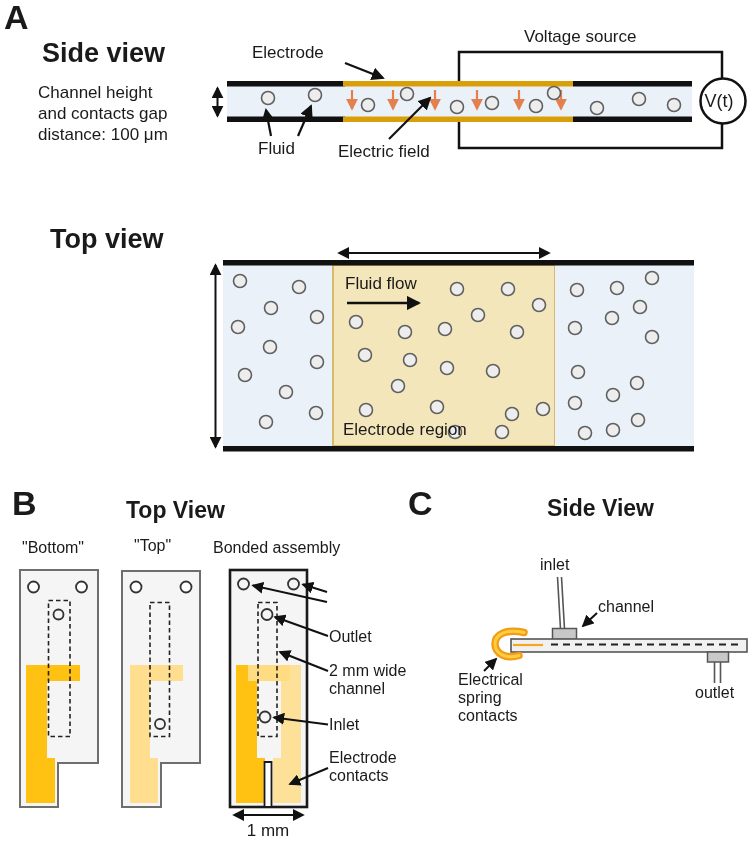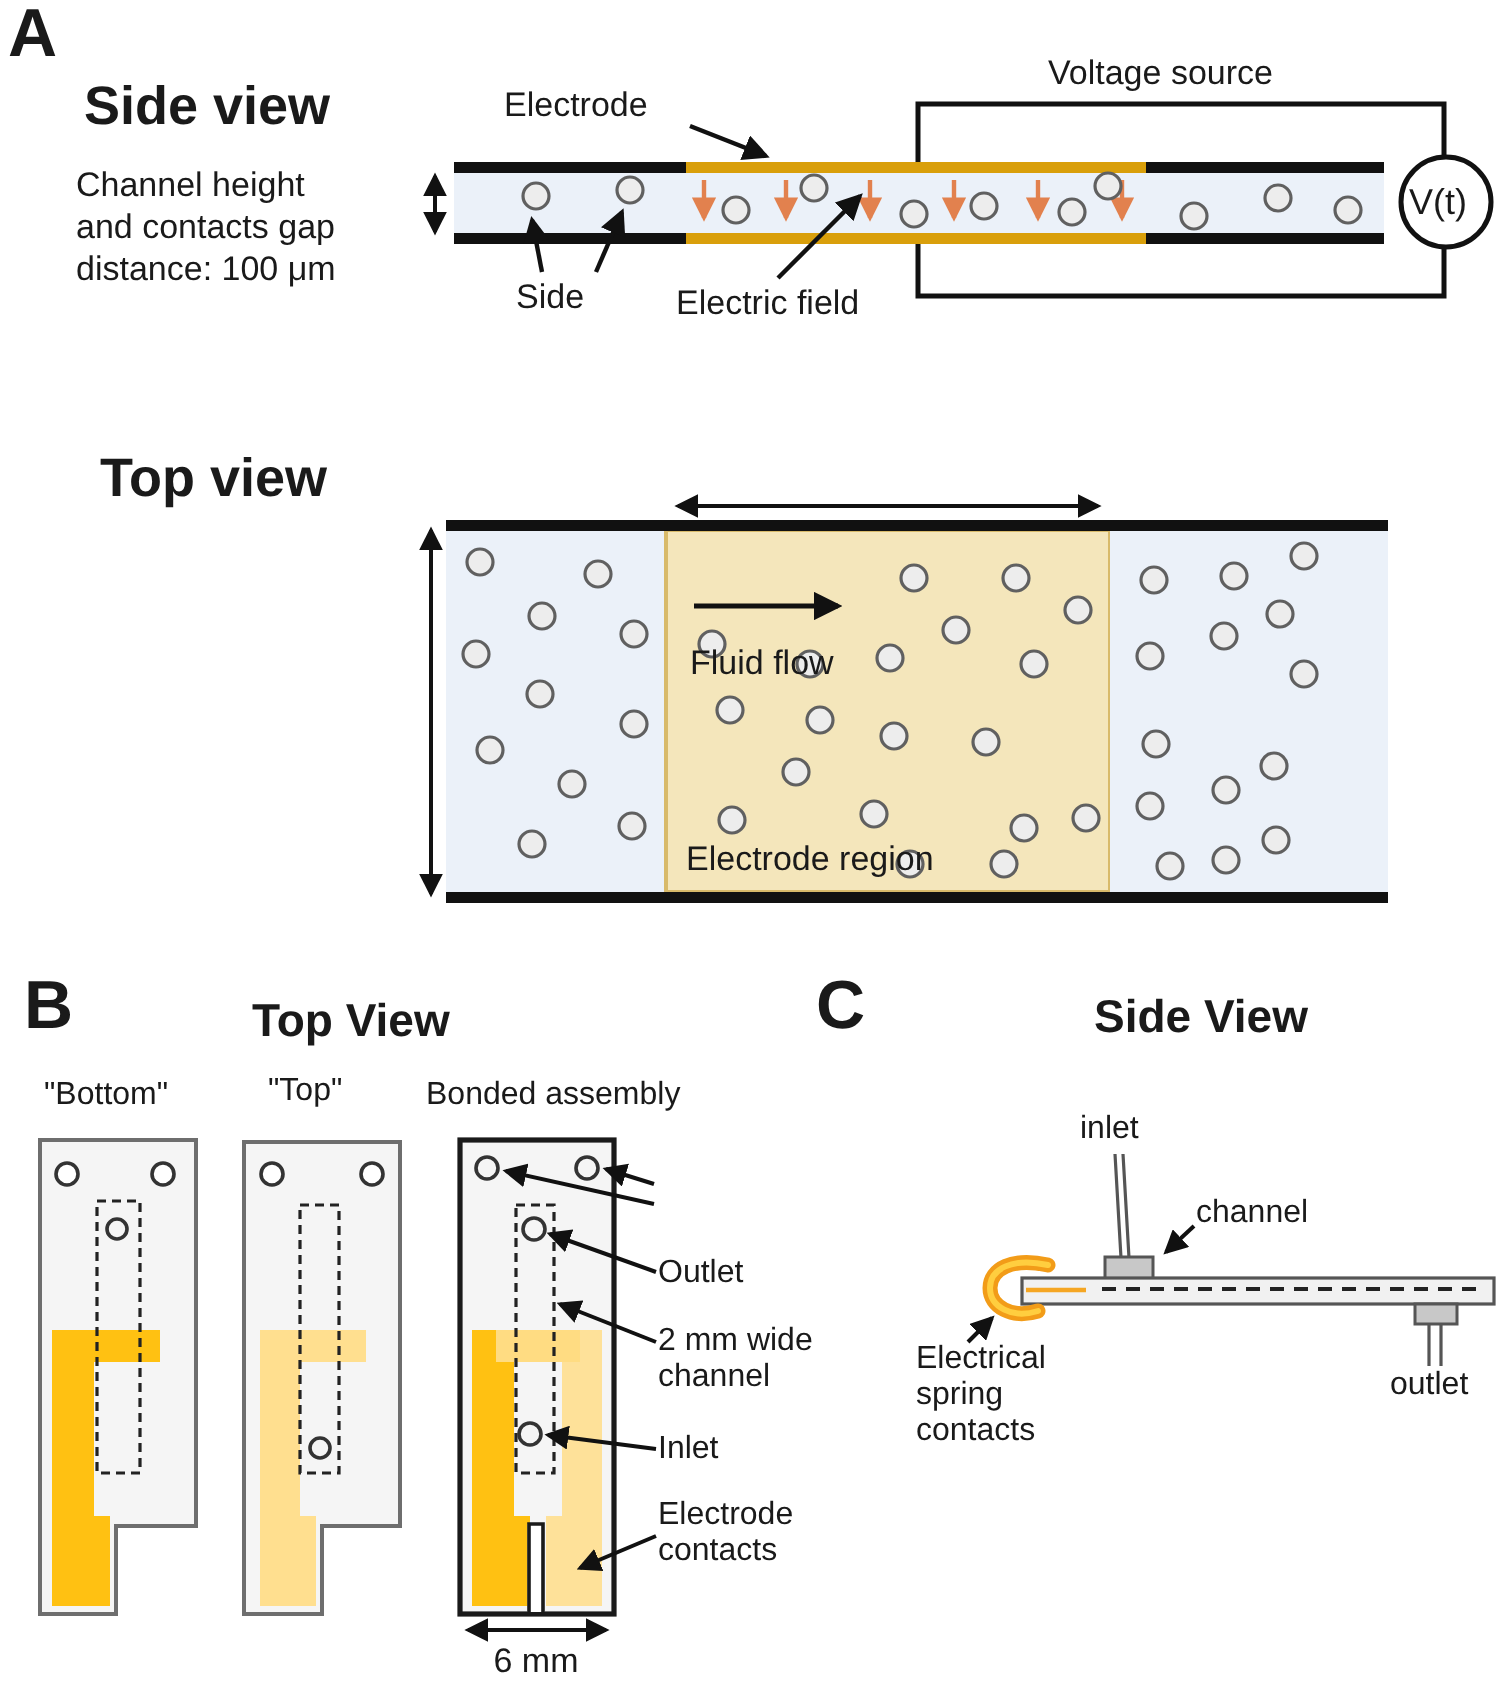--- a/index.html
+++ b/index.html
@@ -195,45 +195,45 @@
 
 <div class="panel-letter" style="left:4px;top:0px;">A</div>
 <div class="h-big" style="left:42px;top:38px;">Side view</div>
 <div class="lbl" style="left:38px;top:82px;">
   <span>Channel height</span><br>
   <span>and contacts gap</span><br>
   <span>distance: 100 μm</span>
 </div>
 <div class="lbl" style="left:252px;top:42px;">Electrode</div>
 <div class="lbl" style="left:524px;top:26px;">Voltage source</div>
-<div class="lbl" style="left:258px;top:138px;">Side</div>
+<div class="lbl" style="left:258px;top:138px;">Fluid</div>
 <div class="lbl" style="left:338px;top:141px;">Electric field</div>
 <div class="lbl ctr" style="left:701px;top:91px;width:36px;font-size:18px;">V(t)</div>
 
 <div class="h-big" style="left:50px;top:224px;">Top view</div>
-<div class="lbl" style="left:345px;top:273px;margin-top:48px;">Fluid flow</div>
+<div class="lbl" style="left:345px;top:273px;">Fluid flow</div>
 <div class="lbl" style="left:343px;top:419px;">Electrode region</div>
 
 <div class="panel-letter" style="left:12px;top:486px;">B</div>
 <div class="h-med" style="left:126px;top:497px;">Top View</div>
 <div class="lbl-sm" style="left:22px;top:539px;">"Bottom"</div>
 <div class="lbl-sm" style="left:134px;top:537px;">"Top"</div>
 <div class="lbl-sm" style="left:213px;top:539px;">Bonded assembly</div>
 
 <div class="lbl-sm" style="left:329px;top:628px;">Outlet</div>
 <div class="lbl-sm" style="left:329px;top:662px;">
   <span>2 mm wide</span><br>
   <span>channel</span>
 </div>
 <div class="lbl-sm" style="left:329px;top:716px;">Inlet</div>
 <div class="lbl-sm" style="left:329px;top:749px;">
   <span>Electrode</span><br>
   <span>contacts</span>
 </div>
-<div class="lbl ctr" style="left:238px;top:820px;width:60px;">6 mm</div>
+<div class="lbl ctr" style="left:238px;top:820px;width:60px;">1 mm</div>
 
 <div class="panel-letter" style="left:408px;top:486px;">C</div>
 <div class="h-med" style="left:547px;top:495px;">Side View</div>
 <div class="lbl-sm" style="left:540px;top:556px;">inlet</div>
 <div class="lbl-sm" style="left:598px;top:598px;">channel</div>
 <div class="lbl-sm" style="left:458px;top:671px;">
   <span>Electrical</span><br>
   <span>spring</span><br>
   <span>contacts</span>
 </div>

